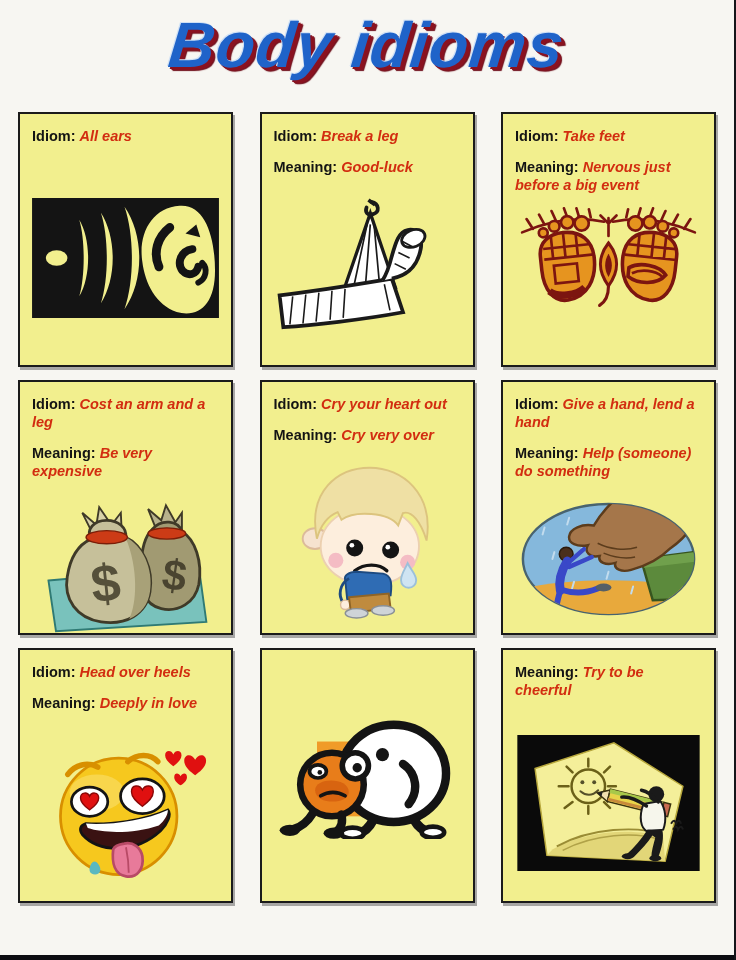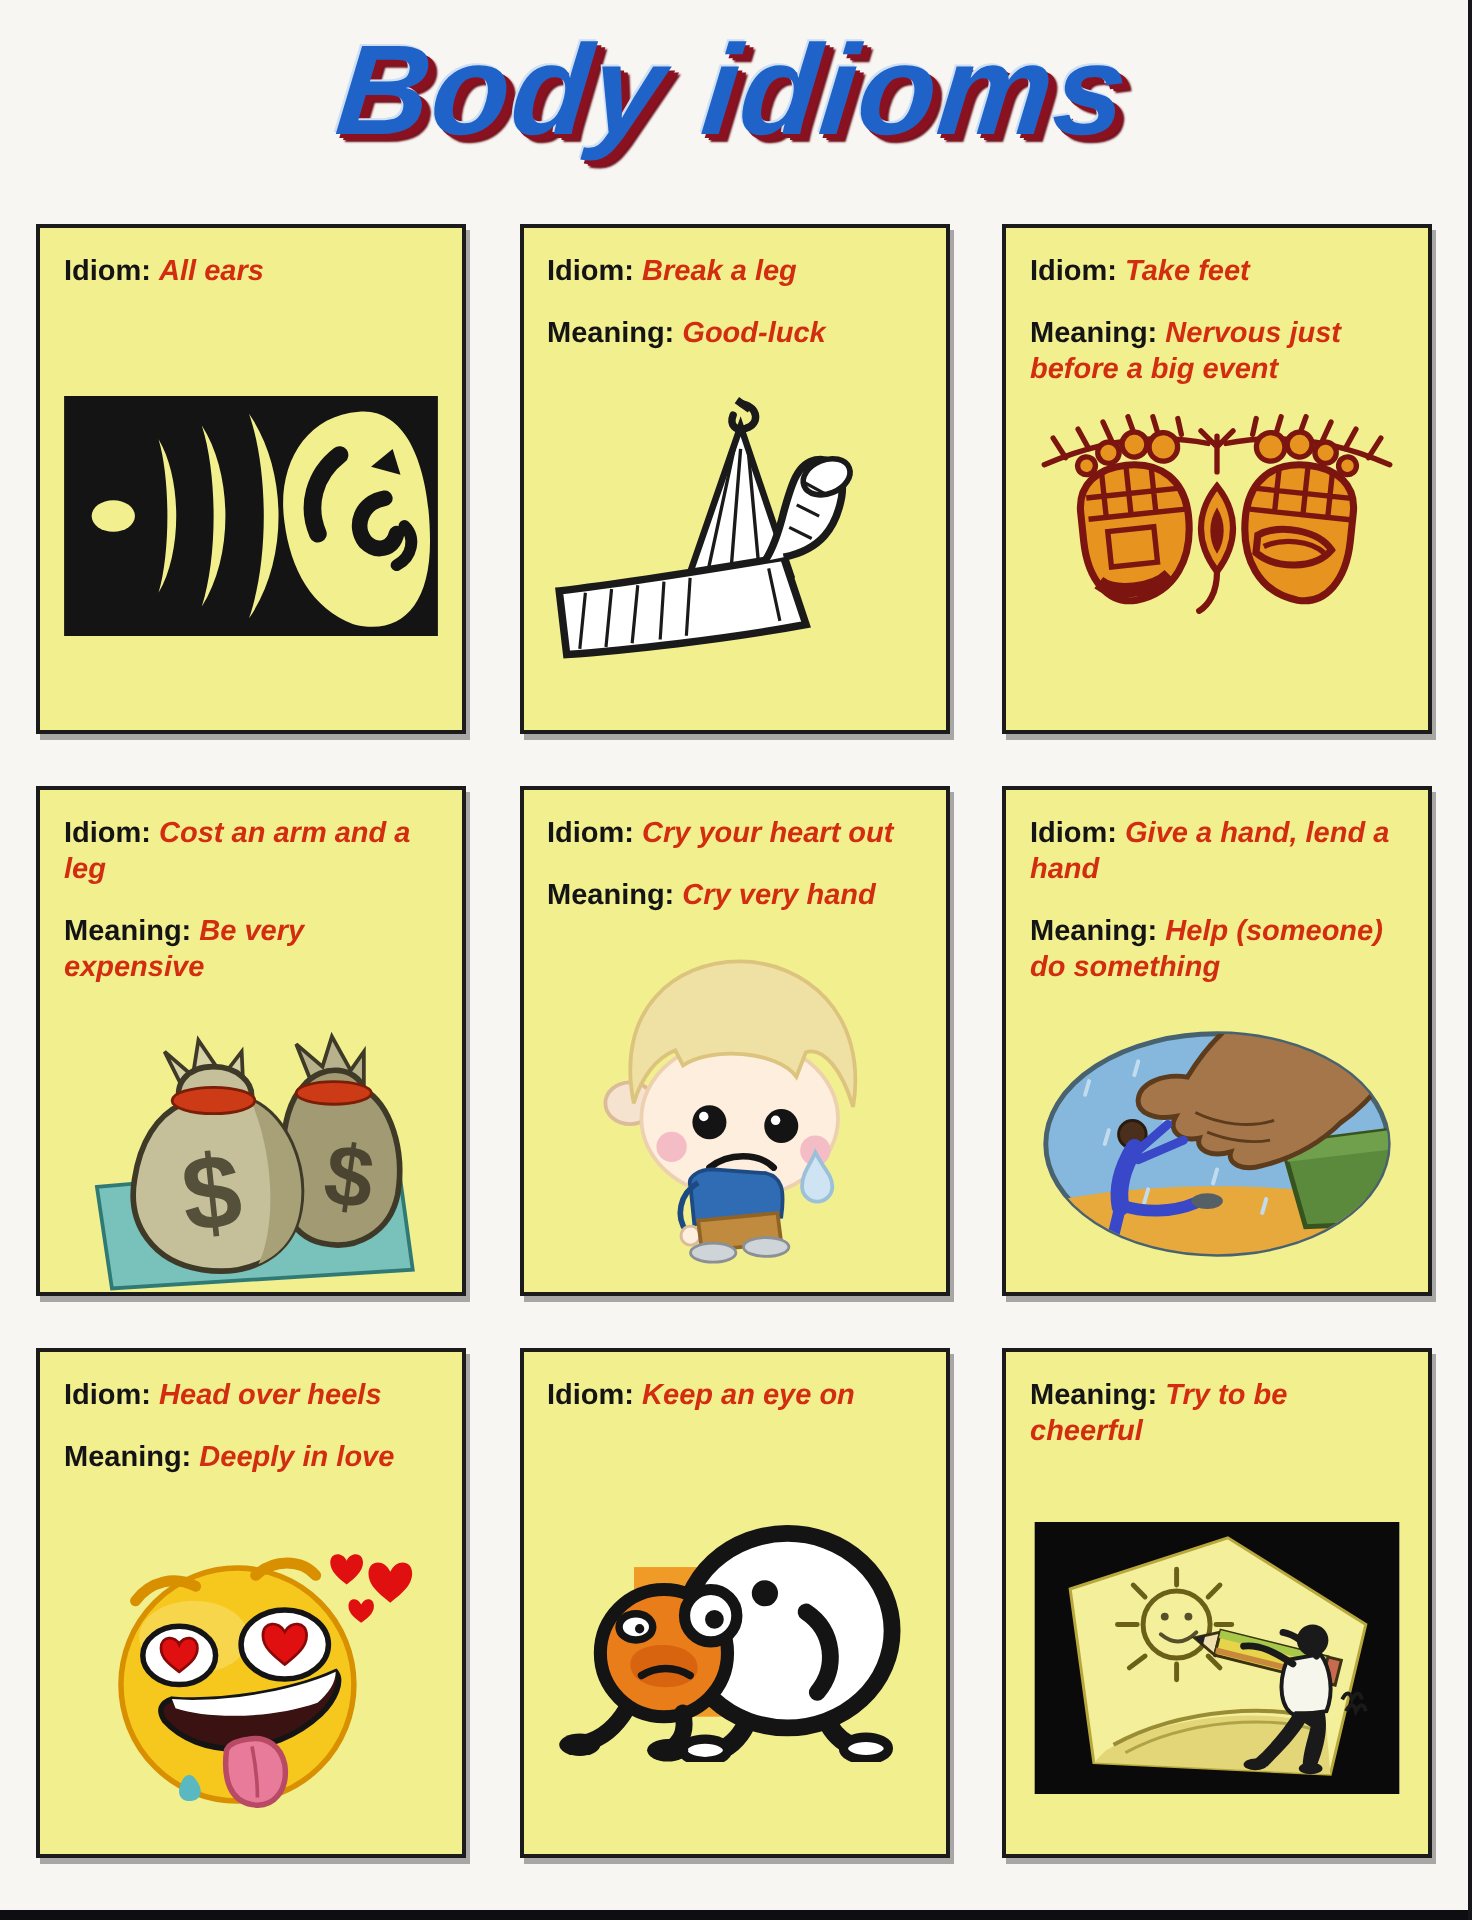--- a/index.html
+++ b/index.html
@@ -24,21 +24,21 @@
       2px 2px 0 #8a1220,
       4px 3px 0 #8a1220,
       5px 4px 1px #70101c;
   }
   .grid {
     position:absolute; top:112px; left:18px; right:18px;
     display:grid;
     grid-template-columns:repeat(3, 215px);
     justify-content:space-between;
     grid-auto-rows:255px;
-    row-gap:26px;
+    row-gap:13px;
   }
   .card {
     background:#f2ef8e;
     border:2px solid #1b1b1b;
     box-shadow:2px 3px 0 rgba(70,70,70,.45);
     padding:13px 12px 8px 12px;
     display:flex; flex-direction:column;
   }
   .line { font-size:14.5px; font-weight:bold; color:#141414; line-height:1.25; margin-bottom:13px; }
   .line .val { color:#d22d10; font-style:italic; }
@@ -143,21 +143,21 @@
         <path d="M55,48 C50,38 58,28 72,28 C84,28 94,36 92,46 C110,54 122,80 118,104 C114,128 92,140 66,136 C40,132 26,112 30,88 C33,68 42,54 55,48 Z" fill="#c6c09a" stroke="#3f3a28" stroke-width="3"></path>
         <path d="M92,46 C110,54 122,80 118,104 C116,118 108,128 96,133 C104,116 106,80 92,46 Z" fill="#a8a178"></path>
         <ellipse cx="72" cy="46" rx="22" ry="7" fill="#cc3b16" stroke="#7a1e08" stroke-width="1.5"></ellipse>
         <text x="73" y="114" font-size="56" font-weight="bold" fill="#55503a" text-anchor="middle" transform="rotate(-6 73 114)" font-family="Liberation Sans, sans-serif">$</text>
       </svg>
     </div>
   </div>
 
   <div class="card">
     <div class="line"><span>Idiom:</span> <span class="val">Cry your heart out</span></div>
-    <div class="line"><span>Meaning:</span> <span class="val">Cry very hand</span></div>
+    <div class="line"><span>Meaning:</span> <span class="val">Cry very over</span></div>
     <div class="art">
       <svg width="142" height="156" viewBox="0 0 150 165">
         <ellipse cx="20" cy="80" rx="13" ry="11" fill="#f6e3cf" stroke="#dcbb9a" stroke-width="2"></ellipse>
         <ellipse cx="78" cy="88" rx="52" ry="42" fill="#fdeedd" stroke="#ecd0b0" stroke-width="2"></ellipse>
         <path d="M22,80 C12,30 44,5 78,5 C112,5 146,32 138,82 C132,62 122,50 113,53 L108,66 C98,52 62,50 48,60 L44,52 C34,56 26,66 22,80 Z" fill="#efe0a4" stroke="#dcc47e" stroke-width="2"></path>
         <circle cx="62" cy="90" r="9" fill="#141414"></circle>
         <circle cx="100" cy="92" r="9" fill="#141414"></circle>
         <circle cx="59" cy="87" r="2.5" fill="#ffffff"></circle>
         <circle cx="97" cy="89" r="2.5" fill="#ffffff"></circle>
         <circle cx="42" cy="103" r="8" fill="#f4bcc4"></circle>
@@ -227,21 +227,20 @@
           <path d="M152,20 C150,15 143,15 143,21 C143,26 148,30 152,33 C156,30 161,26 161,21 C161,15 154,15 152,20 Z"></path>
           <path d="M176,26 C173,19 164,19 164,27 C164,34 171,39 176,43 C181,39 188,34 188,27 C188,19 179,19 176,26 Z"></path>
           <path d="M160,44 C158,40 153,40 153,45 C153,49 157,52 160,54 C163,52 167,49 167,45 C167,40 162,40 160,44 Z"></path>
         </g>
         <path d="M62,140 c-4,7 -2,12 4,12 c6,0 8,-6 3,-12 c-2,-3 -5,-3 -7,0 z" fill="#5ab8c0"></path>
       </svg>
     </div>
   </div>
 
   <div class="card">
-    <div class="line"><span>Idiom:</span> <span class="val">Keep an eye on</span></div>
     <div class="art">
       <svg width="187" height="122" viewBox="0 0 200 130">
         <rect x="46" y="26" width="100" height="80" fill="#f09b28"></rect>
         <ellipse cx="128" cy="60" rx="56" ry="52" fill="#ffffff" stroke="#141414" stroke-width="9"></ellipse>
         <circle cx="116" cy="40" r="7" fill="#141414"></circle>
         <path d="M138,50 C153,60 155,80 144,93" stroke="#141414" stroke-width="9" fill="none" stroke-linecap="round"></path>
         <path d="M106,110 C102,118 97,123 89,125" stroke="#141414" stroke-width="10" fill="none" stroke-linecap="round"></path>
         <ellipse cx="84" cy="124" rx="12" ry="6" fill="#ffffff" stroke="#141414" stroke-width="5"></ellipse>
         <path d="M150,110 C154,117 159,121 166,123" stroke="#141414" stroke-width="10" fill="none" stroke-linecap="round"></path>
         <ellipse cx="170" cy="123" rx="12" ry="6" fill="#ffffff" stroke="#141414" stroke-width="5"></ellipse>

